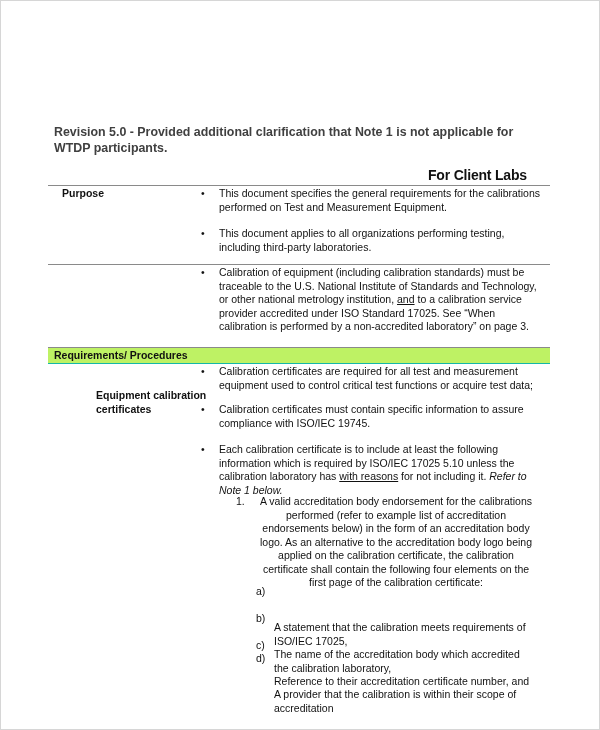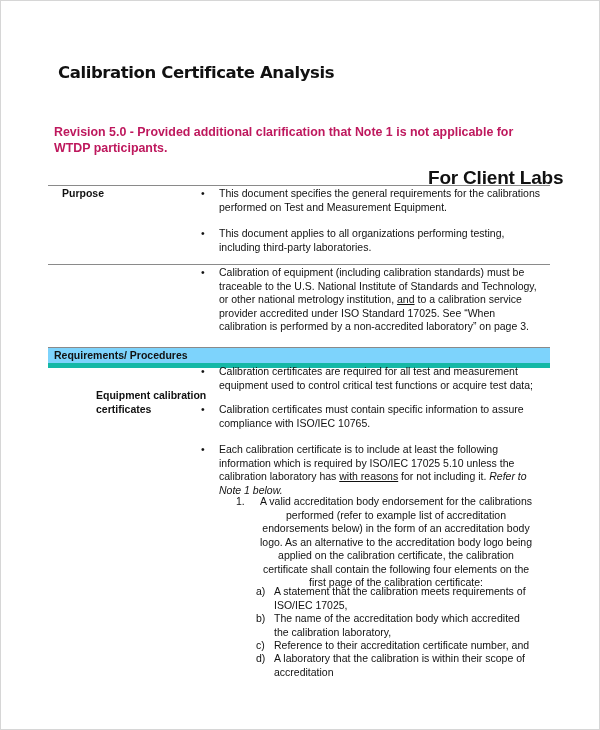--- a/index.html
+++ b/index.html
@@ -17,36 +17,36 @@
     }
     .doc-title {
       position: absolute; left: 57px; top: 62px;
       font-family: "DejaVu Sans", sans-serif;
       font-weight: bold; font-size: 16.5px; letter-spacing: -0.4px;
       color: #111;
     }
     .revision {
       position: absolute; left: 53px; top: 124px; width: 470px;
       font-weight: bold; font-size: 12.4px; line-height: 15.5px;
-      color: #be185d;
+      color: #404040;
     }
     .client-labs {
       position: absolute; left: 427px; top: 166px;
-      font-size: 19px; font-weight: bold; letter-spacing: -0.2px;
+      font-size: 14px; font-weight: bold; letter-spacing: -0.2px;
       color: #111;
     }
     .rule {
       position: absolute; left: 47px; width: 502px; height: 0;
       border-top: 1px solid #8a8a8a;
     }
     .section-band {
       position: absolute; left: 47px; top: 346px; width: 502px; height: 15px;
-      background: #7dd3fc;
+      background: #bef264;
       border-top: 1px solid #8a8a8a;
-      border-bottom: 5px solid #14b8a6;
+      border-bottom: 1px solid #14b8a6;
     }
     .section-band span {
       position: absolute; left: 6px; top: 1px;
       font-weight: bold; font-size: 10.5px;
     }
     .row-label {
       position: absolute; left: 53px; width: 140px;
       font-weight: bold; font-size: 10.5px; line-height: 13.5px; padding-left: 8px;
     }
     .bullet-item {
@@ -63,30 +63,29 @@
       position: absolute; left: 235px; width: 300px;
       font-size: 10.5px; line-height: 13.5px;
     }
     .num-item .marker { position: absolute; left: 0; top: 0; }
     .num-item .txt { display: block; margin-left: 20px; text-align: center; }
     .sub-item {
       position: absolute; left: 255px; width: 280px;
       font-size: 10.5px; line-height: 13.5px;
     }
     .sub-item .marker { position: absolute; left: 0; top: 0; }
-    .sub-item .txt { display: block; margin-left: 18px; }
+    .sub-item .txt { display: block; margin-left: 18px; margin-top: 36px; }
     u { text-decoration: underline; }
     i { font-style: italic; }
   </style>
 </head>
 <body>
 
 <div class="page">
 
-  <div class="doc-title">Calibration Certificate Analysis</div>
 
   <div class="revision">Revision 5.0 - Provided additional clarification that Note 1 is not applicable for WTDP participants.</div>
 
   <div class="client-labs">For Client Labs</div>
 
   <div class="rule" style="top:184px;"></div>
   <div class="row-label" style="top:186px;">Purpose</div>
 
   <div class="bullet-item" style="top:186px;">
     <span class="dot">•</span>
@@ -109,21 +108,21 @@
   </div>
 
   <div class="row-label" style="top:388px;margin-left:34px;">Equipment calibration certificates</div>
 
   <div class="bullet-item" style="top:364px;">
     <span class="dot">•</span>
     <span class="txt">Calibration certificates are required for all test and measurement equipment used to control critical test functions or acquire test data;</span>
   </div>
   <div class="bullet-item" style="top:402px;">
     <span class="dot">•</span>
-    <span class="txt">Calibration certificates must contain specific information to assure compliance with ISO/IEC 10765.</span>
+    <span class="txt">Calibration certificates must contain specific information to assure compliance with ISO/IEC 19745.</span>
   </div>
   <div class="bullet-item" style="top:442px;">
     <span class="dot">•</span>
     <span class="txt"><span>Each calibration certificate is to include at least the following information which is required by ISO/IEC 17025 5.10 unless the calibration laboratory has </span><u>with reasons</u><span> for not including it. </span><i>Refer to Note 1 below.</i></span>
   </div>
 
   <div class="num-item" style="top:494px;">
     <span class="marker">1.</span>
     <span class="txt">A valid accreditation body endorsement for the calibrations performed (refer to example list of accreditation endorsements below) in the form of an accreditation body logo.  As an alternative to the accreditation body logo being applied on the calibration certificate, the calibration certificate shall contain the following four elements on the first page of the calibration certificate:</span>
   </div>
@@ -135,16 +134,16 @@
   <div class="sub-item" style="top:611px;">
     <span class="marker">b)</span>
     <span class="txt">The name of the accreditation body which accredited the calibration laboratory,</span>
   </div>
   <div class="sub-item" style="top:638px;">
     <span class="marker">c)</span>
     <span class="txt">Reference to their accreditation certificate number, and</span>
   </div>
   <div class="sub-item" style="top:651px;">
     <span class="marker">d)</span>
-    <span class="txt">A laboratory that the calibration is within their scope of accreditation</span>
+    <span class="txt">A provider that the calibration is within their scope of accreditation</span>
   </div>
 
 </div>
 
 </body></html>

